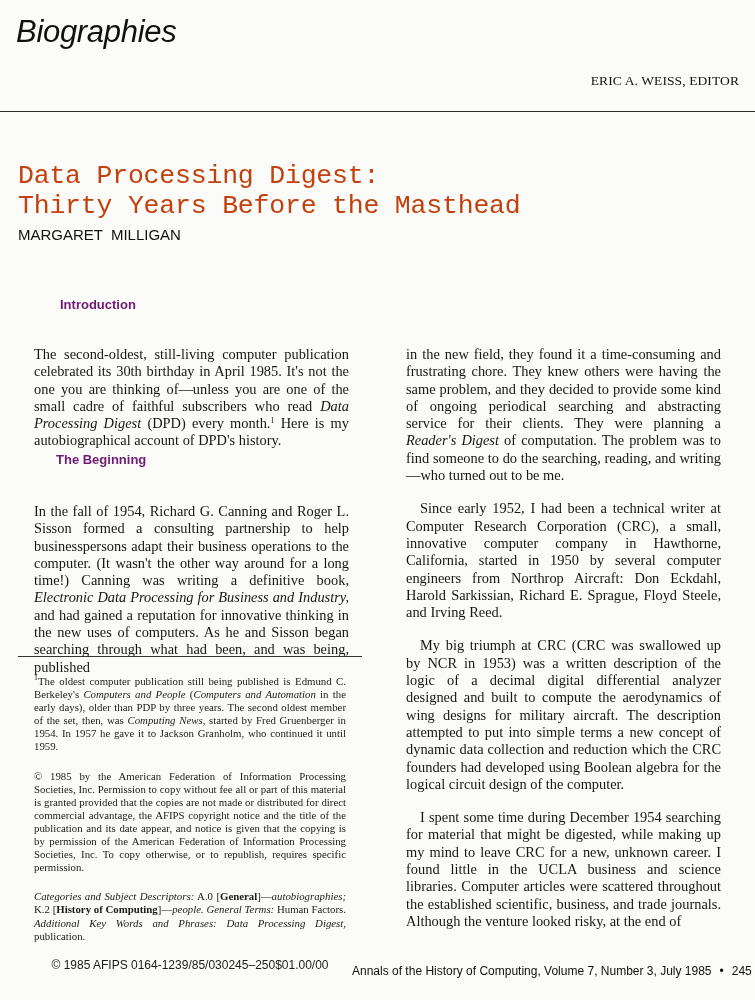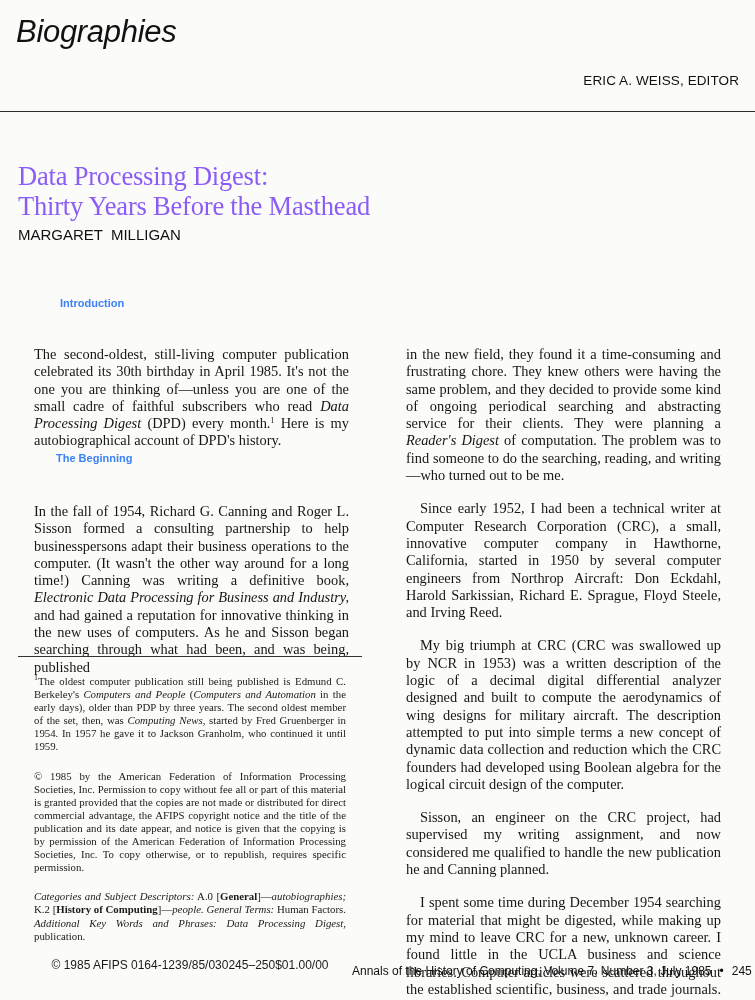--- a/index.html
+++ b/index.html
@@ -7,37 +7,37 @@
     width: 755px; height: 1000px; position: relative; overflow: hidden;
     background: #fbfbf9; color: #161616;
     font-family: "Liberation Serif", serif;
   }
   .abs { position: absolute; }
   .section-title {
     left: 16px; top: 14px; font-family: "Liberation Sans", sans-serif;
     font-style: italic; font-size: 31px; letter-spacing: -0.3px; color: #111;
   }
   .editor {
-    right: 16px; top: 73px; font-family: Liberation Sans, sans-serif;
+    right: 16px; top: 73px; font-family: Liberation Serif, serif;
     font-size: 13.5px; color: #111; letter-spacing: 0.1px; text-align: right;
   }
   .top-rule {
     left: 0; top: 111px; width: 755px; height: 0;
     border-top: 1.6px solid #2a2a2a;
   }
   .title {
-    left: 18px; top: 161px; font-family: Liberation Serif, serif;
-    font-size: 26.5px; line-height: 30px; color: #8b5cf6; letter-spacing: -0.2px;
+    left: 18px; top: 161px; font-family: Liberation Mono, monospace;
+    font-size: 26.5px; line-height: 30px; color: #c2410c; letter-spacing: -0.2px;
   }
   .author {
     left: 18px; top: 226px; font-family: "Liberation Sans", sans-serif;
     font-size: 15px; color: #111; word-spacing: 4px;
   }
   .heading {
-    font-family: "Liberation Sans", sans-serif; font-weight: bold; font-size: 11px; color: #3b82f6; padding-left: 42px;
+    font-family: "Liberation Sans", sans-serif; font-weight: bold; font-size: 13px; color: #701a75; padding-left: 42px;
   }
   .col { width: 347px; font-size: 14.4px; line-height: 17.3px; text-align: justify; }
   .col p { margin: 16px; }
   .indent { text-indent: 14px; }
   .fn-rule { left: 18px; top: 656px; width: 344px; border-top: 1px solid #333; }
   .fn { left: 18px; top: 659px; width: 344px; font-size: 10.8px; line-height: 13.1px; text-align: justify; color: #1a1a1a; }
   .fn p { margin: 16px; }
   .fn .sans { font-family: "Liberation Sans", sans-serif; font-size: 12px; text-align: center; }
   .footer {
     left: 352px; top: 964px; font-family: "Liberation Sans", sans-serif; font-size: 12px; color: #111;
@@ -74,19 +74,18 @@
   <p><sup>1</sup><span>The oldest computer publication still being published is Edmund C. Berkeley's </span><i>Computers and People</i><span> (</span><i>Computers and Automation</i><span> in the early days), older than PDP by three years. The second oldest member of the set, then, was </span><i>Computing News</i><span>, started by Fred Gruenberger in 1954. In 1957 he gave it to Jackson Granholm, who continued it until 1959.</span></p>
   <p>© 1985 by the American Federation of Information Processing Societies, Inc. Permission to copy without fee all or part of this material is granted provided that the copies are not made or distributed for direct commercial advantage, the AFIPS copyright notice and the title of the publication and its date appear, and notice is given that the copying is by permission of the American Federation of Information Processing Societies, Inc. To copy otherwise, or to republish, requires specific permission.</p>
   <p><i>Categories and Subject Descriptors:</i><span> A.0 [</span><b>General</b><span>]—</span><i>autobiographies;</i><span> K.2 [</span><b>History of Computing</b><span>]—</span><i>people.</i><i> General Terms:</i><span> Human Factors.</span><i> Additional Key Words and Phrases:</i><i> Data Processing Digest,</i><span> publication.</span></p>
   <p class="sans">© 1985 AFIPS 0164-1239/85/030245–250$01.00/00</p>
 </div>
 
 <div class="abs col" style="left:390px; top:330px;">
   <p><span>in the new field, they found it a time-consuming and frustrating chore. They knew others were having the same problem, and they decided to provide some kind of ongoing periodical searching and abstracting service for their clients. They were planning a </span><i>Reader's Digest</i><span> of computation. The problem was to find someone to do the searching, reading, and writing—who turned out to be me.</span></p>
   <p class="indent">Since early 1952, I had been a technical writer at Computer Research Corporation (CRC), a small, innovative computer company in Hawthorne, California, started in 1950 by several computer engineers from Northrop Aircraft: Don Eckdahl, Harold Sarkissian, Richard E. Sprague, Floyd Steele, and Irving Reed.</p>
   <p class="indent">My big triumph at CRC (CRC was swallowed up by NCR in 1953) was a written description of the logic of a decimal digital differential analyzer designed and built to compute the aerodynamics of wing designs for military aircraft. The description attempted to put into simple terms a new concept of dynamic data collection and reduction which the CRC founders had developed using Boolean algebra for the logical circuit design of the computer.</p>
-  <p class="indent">Sisson, an engineer on the CRC project, had supervised my writing assignment, and now considered me qualified to handle the new publication he and Canning planned.</p>
   <p class="indent">I spent some time during December 1954 searching for material that might be digested, while making up my mind to leave CRC for a new, unknown career. I found little in the UCLA business and science libraries. Computer articles were scattered throughout the established scientific, business, and trade journals. Although the venture looked risky, at the end of</p>
 </div>
 
 <div class="abs footer">
   <span>Annals of the History of Computing, Volume 7, Number 3, July 1985</span><span class="dot">•</span><span>245</span>
 </div>
 
 </body></html>

